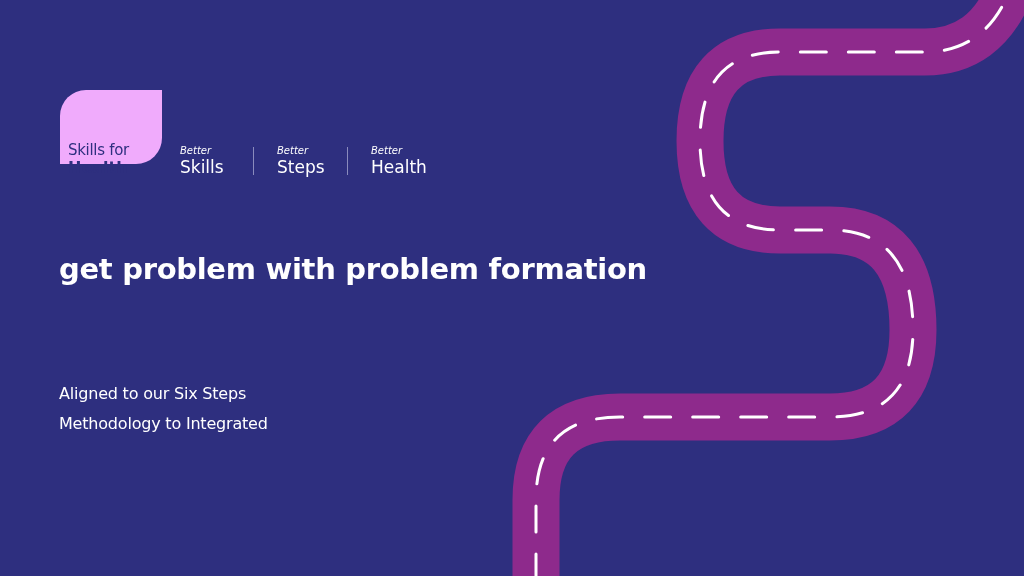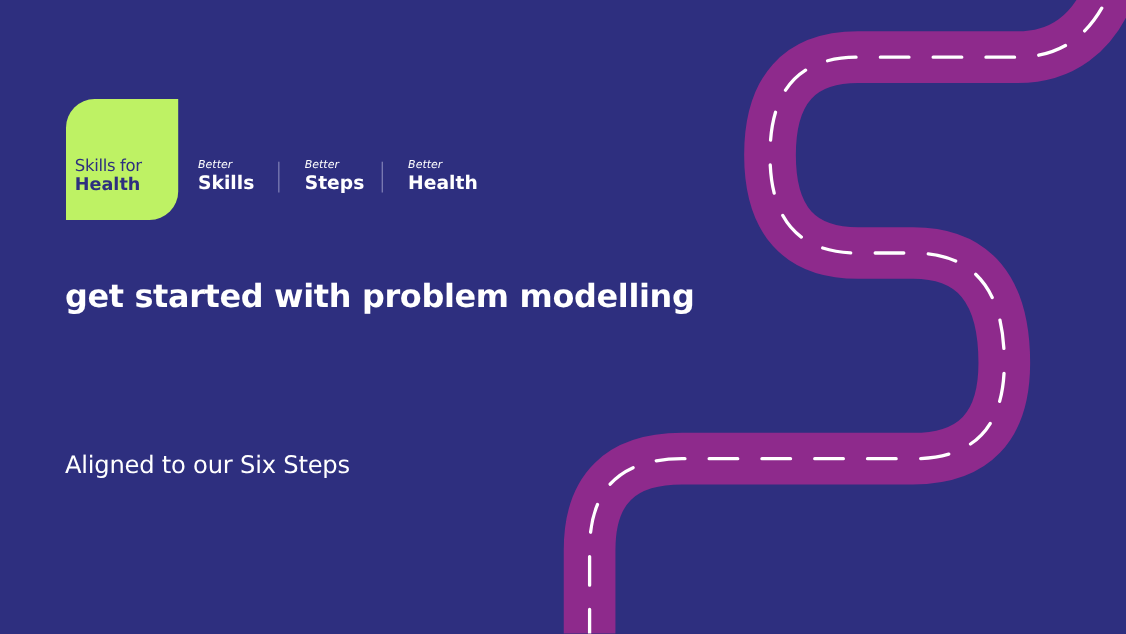--- a/index.html
+++ b/index.html
@@ -1,27 +1,27 @@
 <!DOCTYPE html>
 <html><head>
 <meta charset="utf-8">
 <style>
   html, body { margin:0; padding:0; }
   body { width:1024px; height:576px; overflow:hidden; background:#2e2f7f; position:relative; font-family:"DejaVu Sans","Liberation Sans",sans-serif; color:#fff; }
   .road { position:absolute; left:0; top:0; width:1024px; height:576px; }
-  .logo { position:absolute; left:60px; top:90px; width:102px; height:110px; background:#bef264; border-radius:26px 0 26px 0; }
+  .logo { position:absolute; left:60px; top:90px; width:102px; height:74px; background:#f0abfc; border-radius:26px 0 26px 0; }
   .logo-text { position:absolute; left:8px; top:52px; color:#2e2f7f; line-height:17px; }
   .logo-l1 { font-size:15px; display:block; letter-spacing:-0.3px; }
   .logo-l2 { font-size:16px; font-weight:bold; display:block; }
   .tag { position:absolute; top:143px; line-height:16px; }
   .tag .b { font-size:10px; display:block;font-style:italic; }
-  .tag .w { font-size:17px; font-weight:bold; display:block;text-align:center; }
+  .tag .w { font-size:17px; font-weight:normal; display:block;text-align:center; }
   .sep { position:absolute; top:147px; width:1px; height:28px; background:#8a8bbd; }
   .title { position:absolute; left:59px; top:246px; font-size:29px; font-weight:bold; line-height:46px; letter-spacing:-0.3px; }
-  .subtitle { position:absolute; left:59px; top:409px; font-size:22px; line-height:30px; letter-spacing:-0.2px; }
+  .subtitle { position:absolute; left:59px; top:379px; font-size:16px; line-height:30px; letter-spacing:-0.2px; }
   .subtitle span { display:block; }
 </style>
 </head>
 <body>
 
 <svg class="road" viewBox="0 0 1024 576" xmlns="http://www.w3.org/2000/svg">
   <path id="roadpath" d="M536 580 L536 500 Q536 417 620 417 L830 417 Q913 417 913 330 Q913 230 830 230 L780 230 Q700 230 700 141 Q700 52 780 52 L925 52 Q985 52 1010 -10" fill="none" stroke="#8e2a8c" stroke-width="47" stroke-linejoin="round"></path>
   <path d="M536 580 L536 500 Q536 417 620 417 L830 417 Q913 417 913 330 Q913 230 830 230 L780 230 Q700 230 700 141 Q700 52 780 52 L925 52 Q985 52 1010 -10" fill="none" stroke="#ffffff" stroke-width="3" stroke-dasharray="26 22" stroke-linecap="round"></path>
 </svg>
 
@@ -41,18 +41,19 @@
   <span class="b">Better</span>
   <span class="w">Steps</span>
 </div>
 <div class="sep" style="left:347px;"></div>
 <div class="tag" style="left:371px;">
   <span class="b">Better</span>
   <span class="w">Health</span>
 </div>
 
 <div class="title">
-  <div>get started with problem modelling</div>
+  <div>get problem with problem formation</div>
 </div>
 
 <div class="subtitle">
   <span>Aligned to our Six Steps</span>
+  <span>Methodology to Integrated</span>
 </div>
 
 </body></html>

